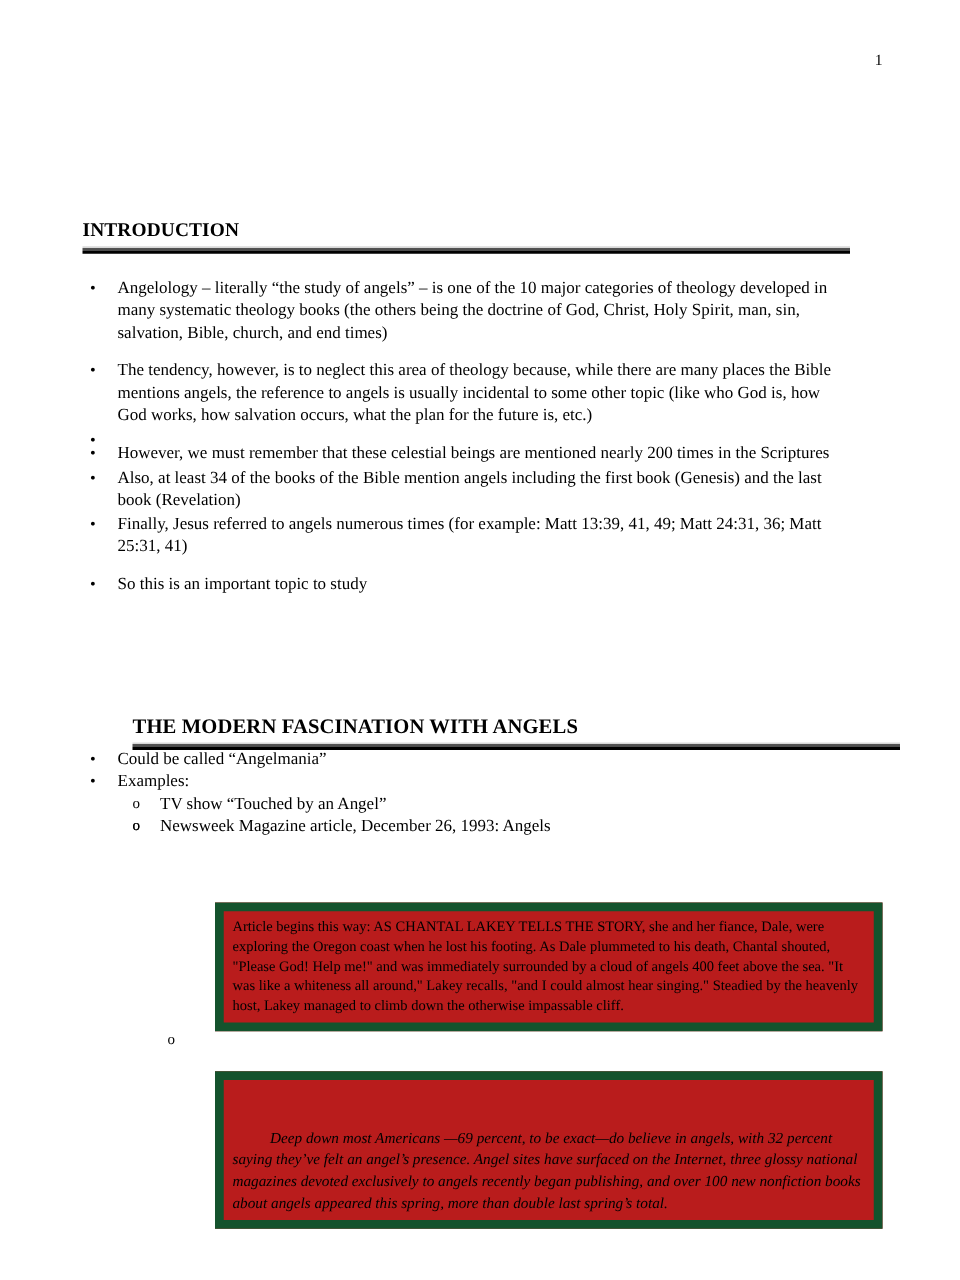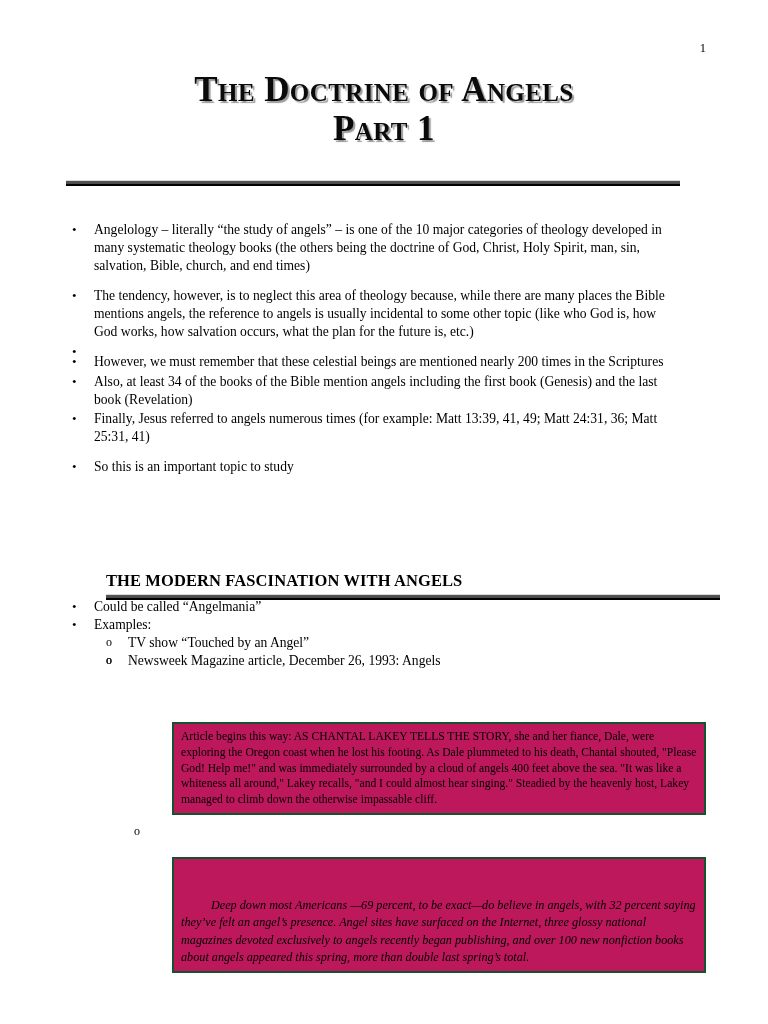--- a/index.html
+++ b/index.html
@@ -115,22 +115,22 @@
     top: 0;
     font-size: 12px;
     line-height: 1.38;
   }
   ul.subbullets { margin-left: 28px; }
 
   
   .quote-box {
     position: absolute;
     box-sizing: border-box;
-    border: 2px solid #14532d;
-    background: #be185d;
+    border: 7px solid #14532d;
+    background: #b91c1c;
     padding: 5px 7px 5px 7px;
   }
   .quote-box p {
     margin: 0;
     font-size: 11.6px;
     line-height: 1.36;
     text-align: left;
   }
   .quote-box.italic p {
     font-style: italic;
@@ -150,26 +150,23 @@
   #life-item   { position: absolute; top: 823px; left: 94px; width: 600px; }
   #quote-box-2 { top: 857px; left: 172px; width: 534px; }
 </style>
 </head>
 <body>
 
 <div class="page">
 
   <div class="page-number">1</div>
 
-  <div class="title-block">
-    <div class="doc-title-line l1">The Doctrine of Angels</div>
-    <div class="doc-title-line l2">Part 1</div>
-  </div>
 
   <div class="section" id="intro-heading">
+    <div class="section-heading h-intro">INTRODUCTION</div>
     <div class="rule3d"></div>
   </div>
 
   <ul class="bullets" id="intro-list">
     <li class="bullet gap-after">
       <span class="bullet-dot">•</span>
       <span>Angelology – literally “the study of angels” – is one of the 10 major categories of theology developed in many systematic theology books (the others being the doctrine of God, Christ, Holy Spirit, man, sin, salvation, Bible, church, and end times)</span>
     </li>
     <li class="bullet gap-small">
       <span class="bullet-dot">•</span>

